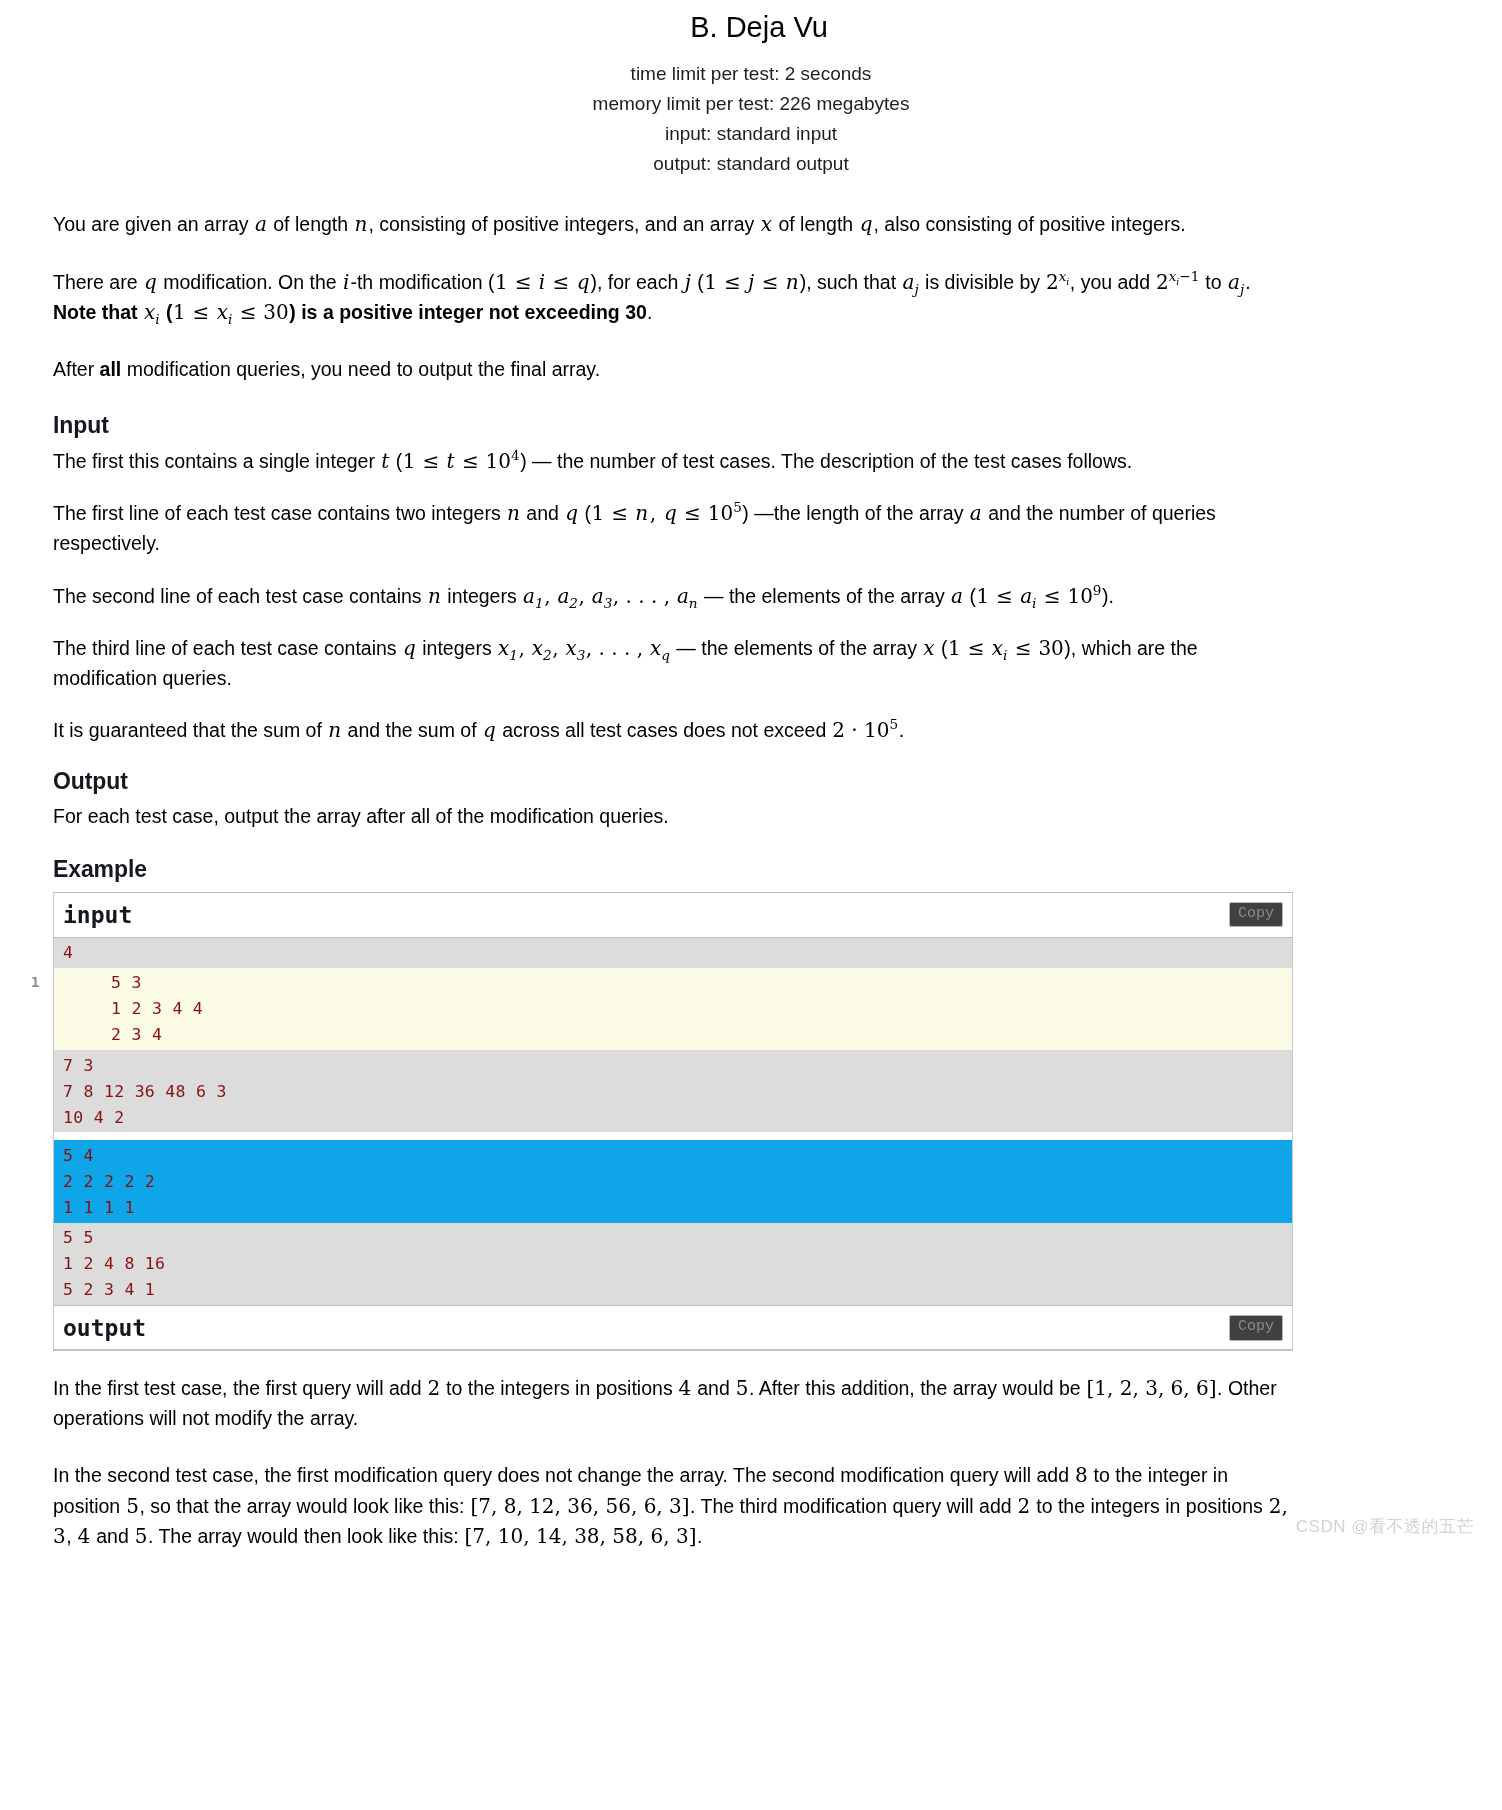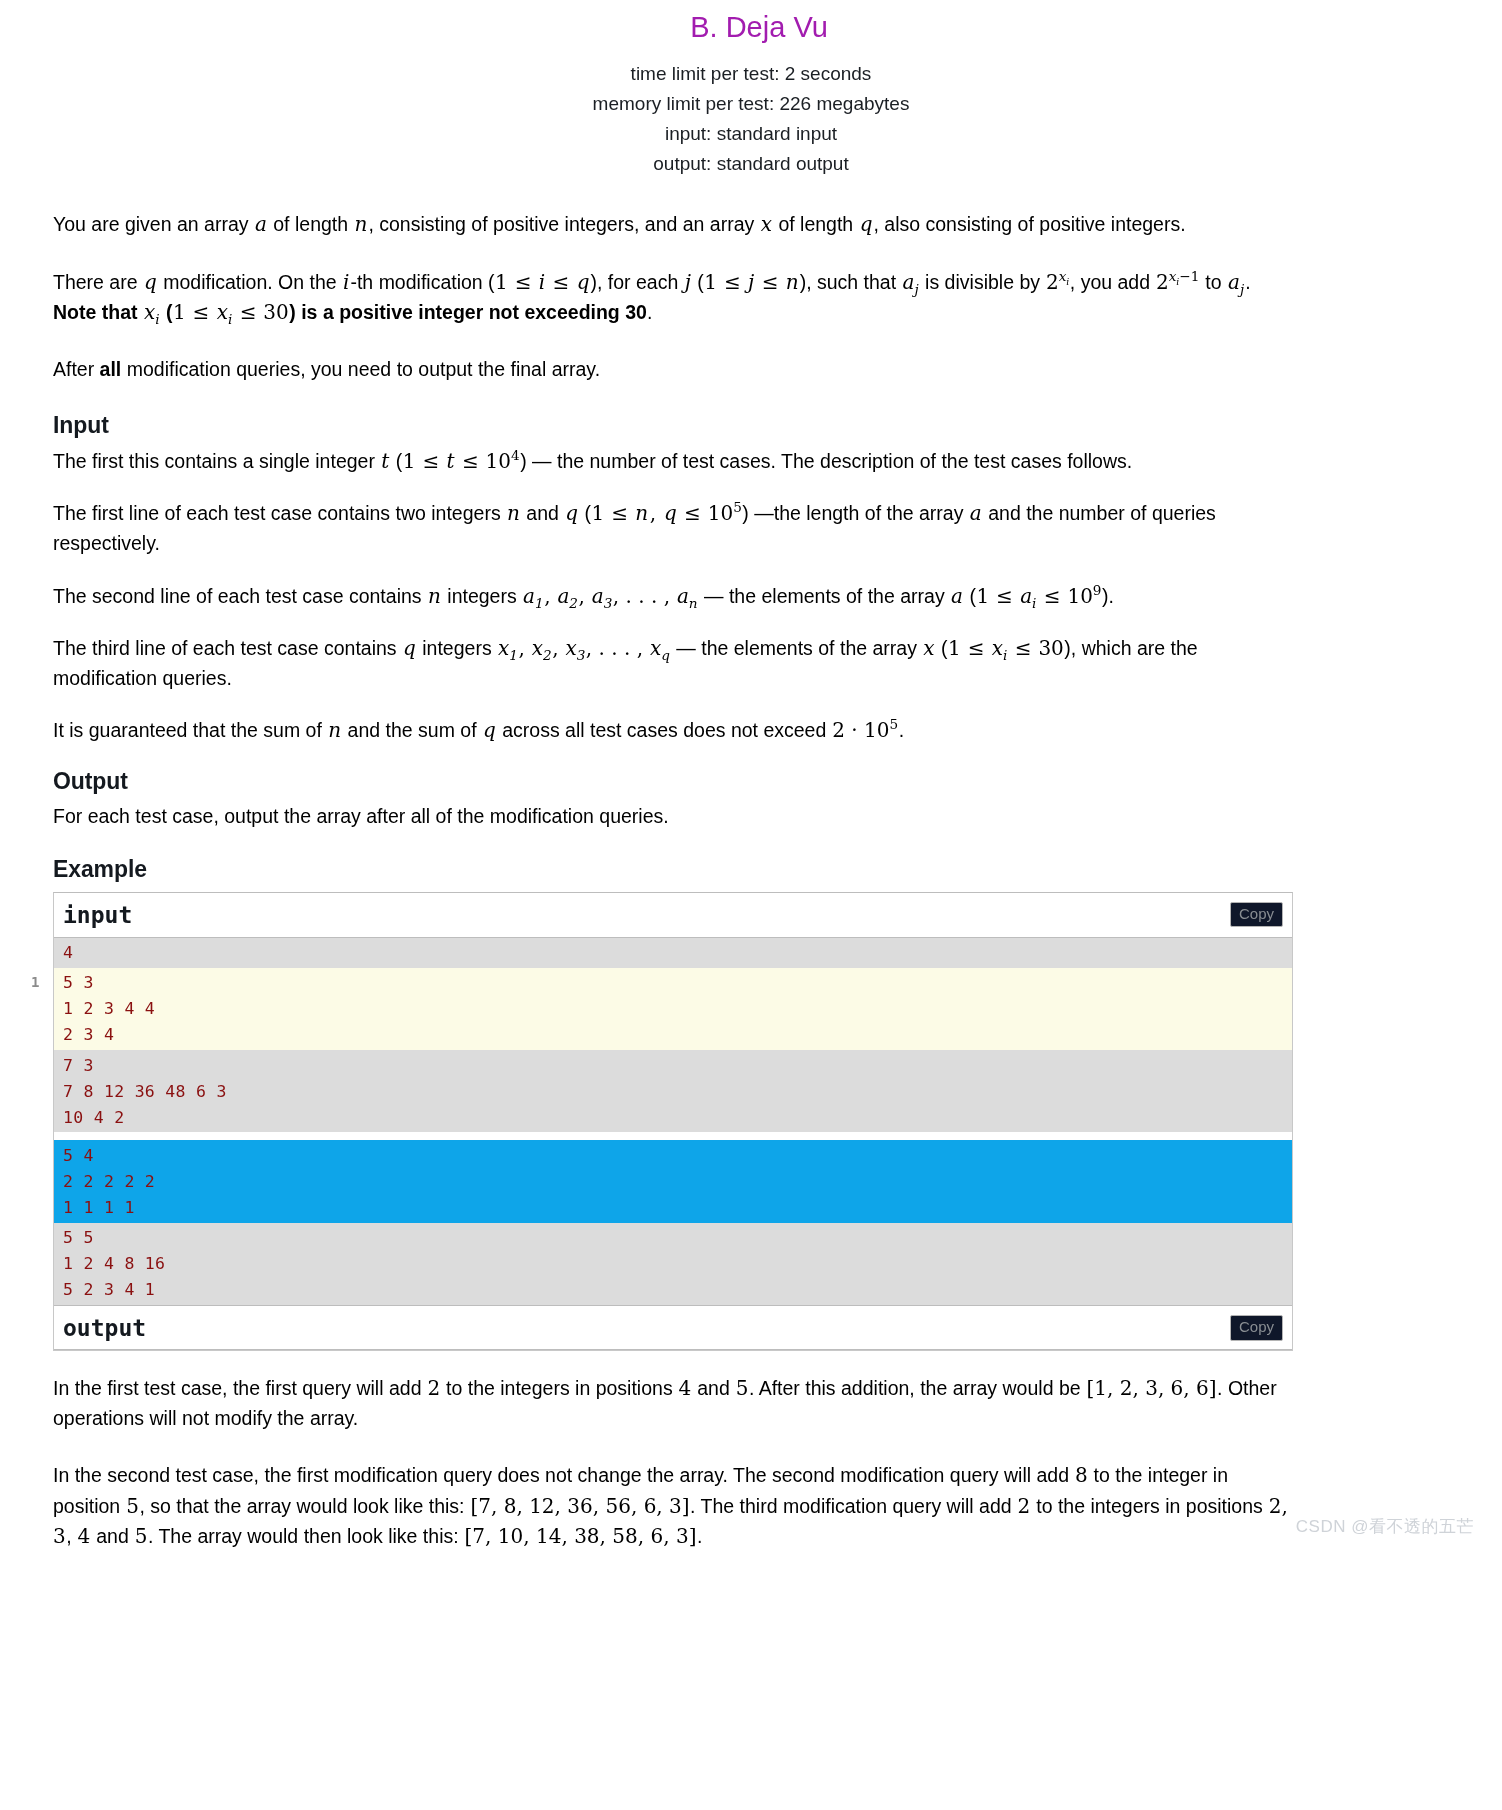--- a/index.html
+++ b/index.html
@@ -24,21 +24,21 @@
   
   .problem-header {
     text-align: center;
     padding-top: 8px;
   }
   .problem-title {
     font-size: 29px;
     font-weight: 400;
     line-height: 1.35;
     margin: 0 0 12px 16px;
-    color: #a21caf;
+    color: #000000;
   }
   .limit-line {
     font-size: 19px;
     line-height: 1.58;
     color: #1b1f24;
     font-weight: 400;
   }
 
   
   .statement {
@@ -122,43 +122,43 @@
     font-size: 23px;
     font-weight: bold;
     color: #14191f;
     line-height: 1;
   }
   .copy-btn {
     position: absolute;
     right: 9px;
     top: 9px;
     border: 1px solid #b4b4b4;
-    background: #0f172a;
+    background: #404040;
     color: #888d92;
-    font-family: Liberation Sans, sans-serif;
+    font-family: Liberation Mono, monospace;
     font-size: 15px;
     padding: 2px 8px 3px 8px;
     border-radius: 2px;
     line-height: 1.25;
   }
   .io-content {
     font-family: "DejaVu Sans Mono", "Liberation Mono", monospace;
     font-size: 16.5px;
     color: #8a1010;
     padding: 0;
   }
   .io-content.plain {
     background: #ebebeb;
     padding: 7px 0 9px 0;
   }
   .test-group {
     padding: 2px 0 2px 0;
   }
   .test-group.bg-a { background: #dcdcdc; }
-  .test-group.bg-b { background: #fcfbe6; }
+  .test-group.bg-b { background: #fcfbe6; padding-left: 48px; }
   .test-group.bg-c { background: #0ea5e9; margin-top: 8px; }
   .code-line {
     padding: 1.5px 0 1.5px 9px;
     line-height: 1.4;
     white-space: pre;
     letter-spacing: 0.3px;
   }
   .io-content.plain .code-line { padding-left: 9px; }
 
   

